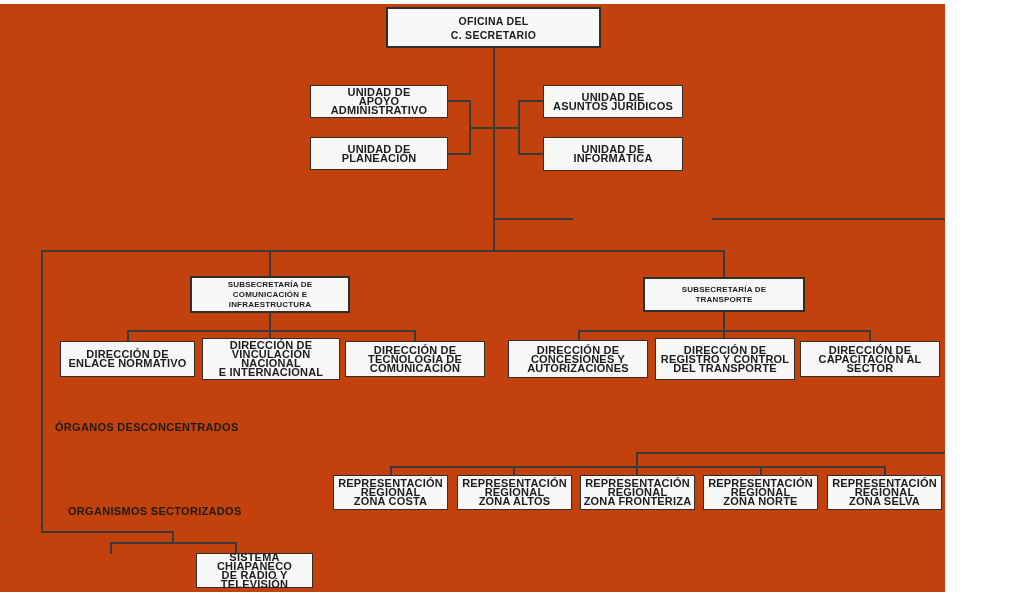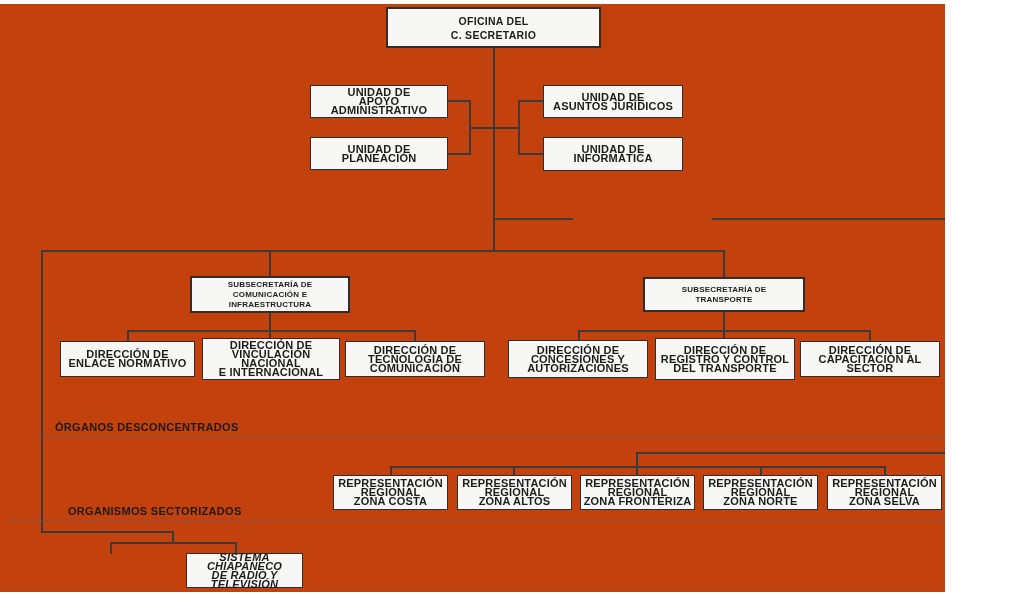--- a/index.html
+++ b/index.html
@@ -144,16 +144,16 @@
 ZONA FRONTERIZA</div>
   <div class="node" style="left:703px;top:475px;width:115px;height:35px;">REPRESENTACIÓN
 REGIONAL
 ZONA NORTE</div>
   <div class="node" style="left:827px;top:475px;width:115px;height:35px;">REPRESENTACIÓN
 REGIONAL
 ZONA SELVA</div>
 
   <div class="section-label" style="left:55px;top:505px;margin-left:13px;">ORGANISMOS SECTORIZADOS</div>
 
-  <div class="node" style="left:186px;top:553px;width:117px;height:35px;font-style:italic;">SISTEMA CHIAPANECO
+  <div class="node" style="left:196px;top:553px;width:117px;height:35px;">SISTEMA CHIAPANECO
 DE RADIO Y TELEVISIÓN</div>
 
 </div>
 
 </body></html>

